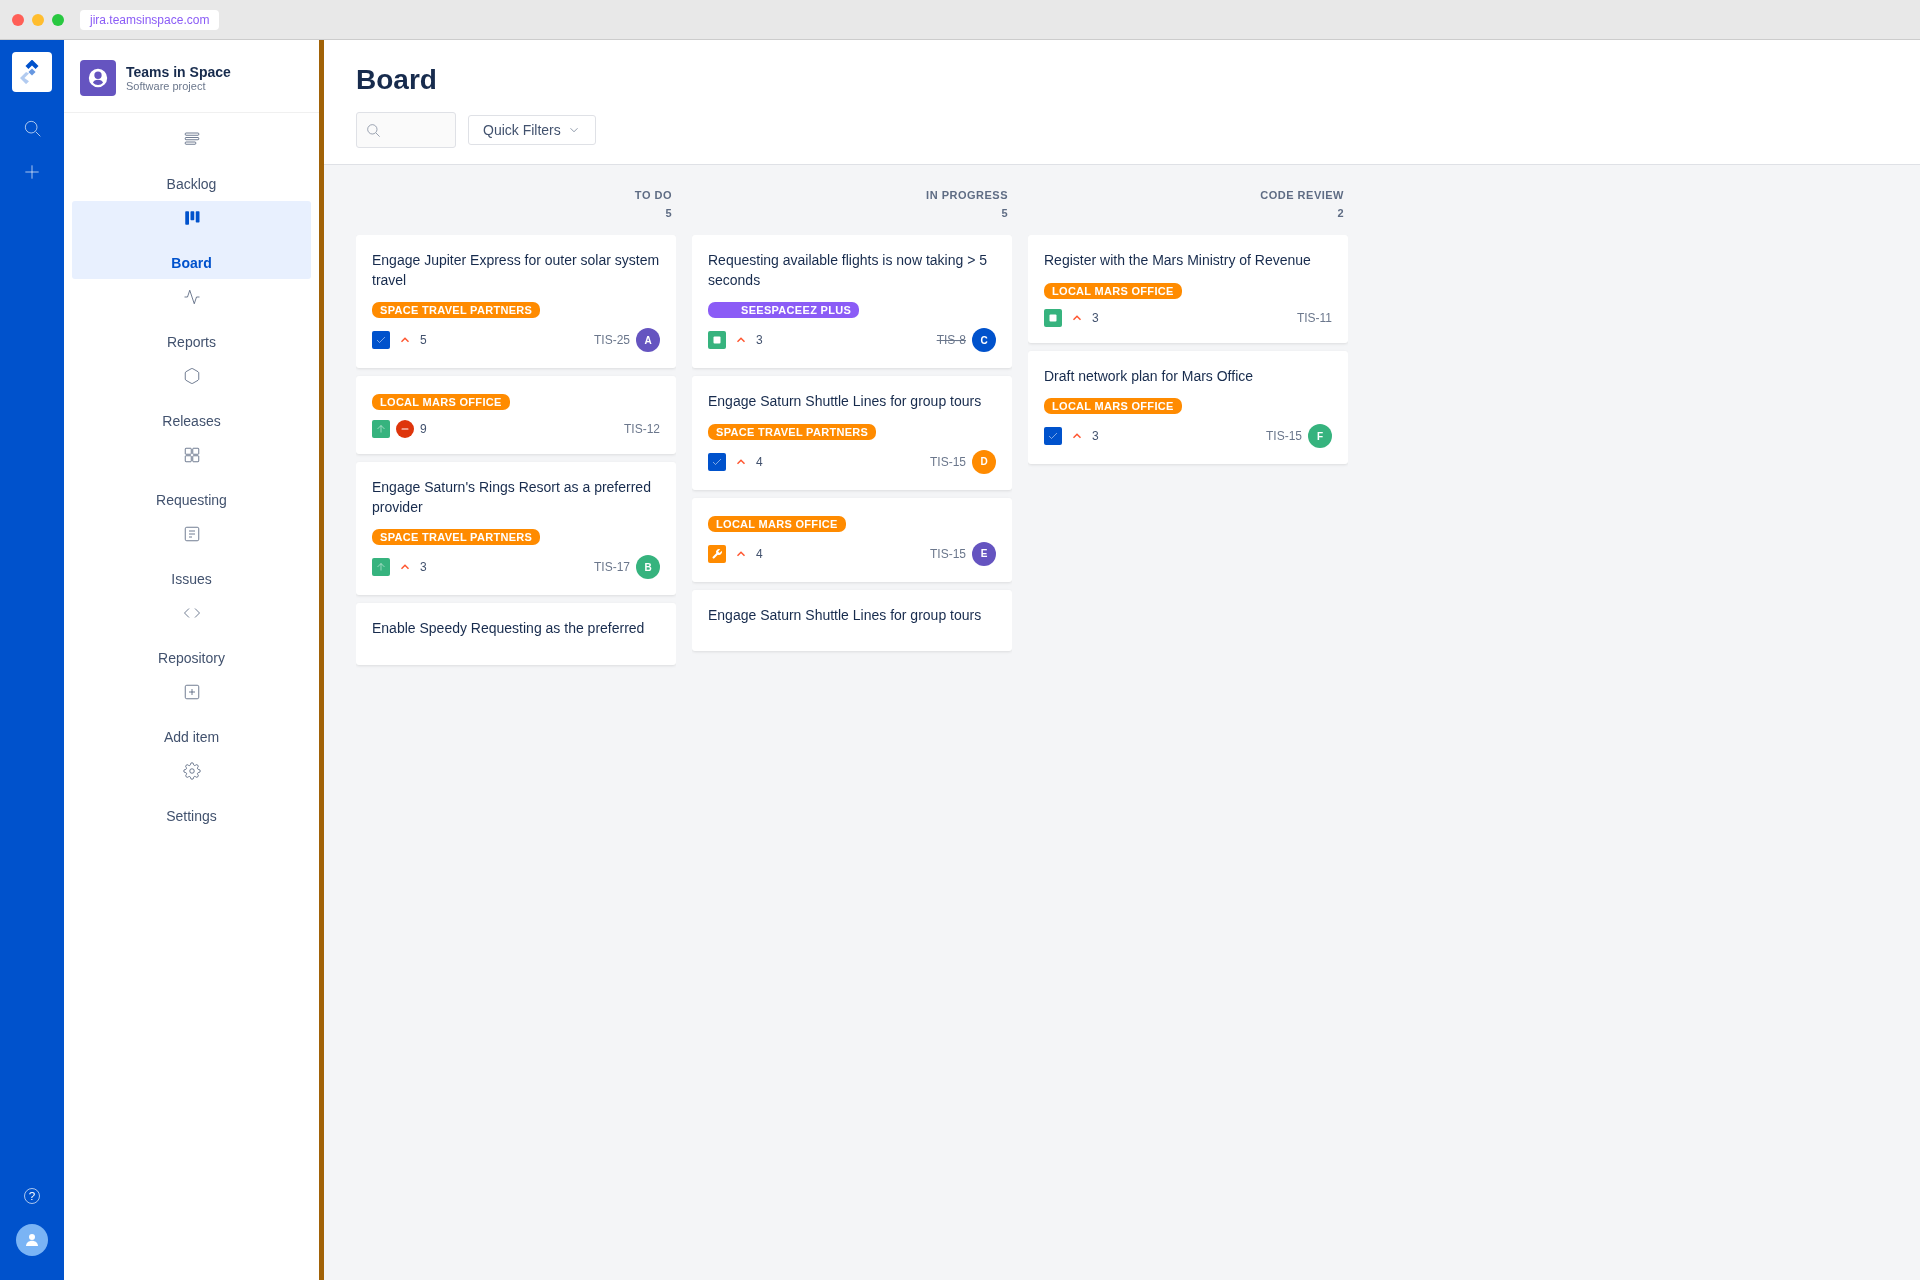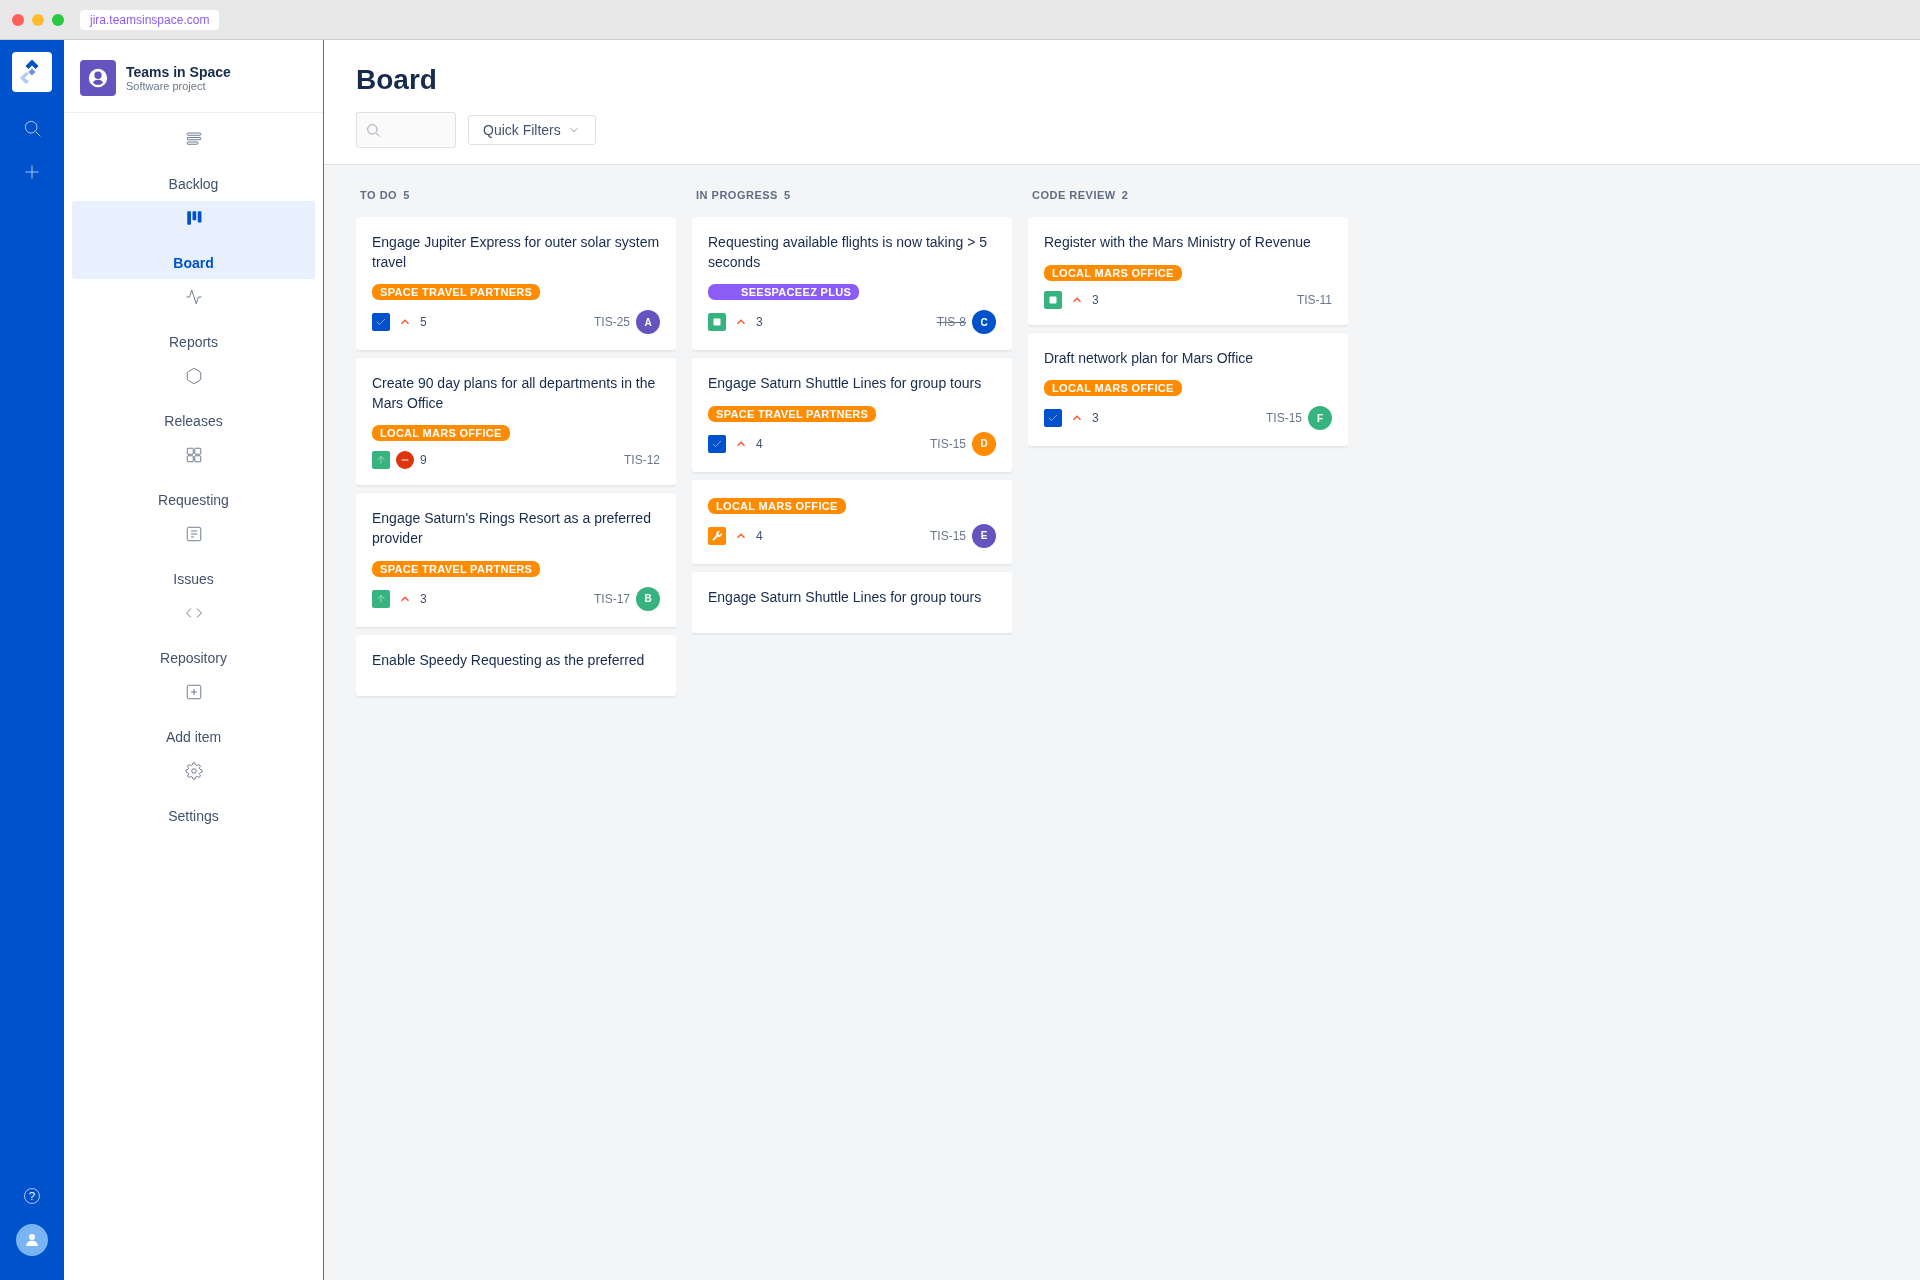--- a/index.html
+++ b/index.html
@@ -41,21 +41,21 @@
     .jira-logo svg { width: 24px; height: 24px; }
 
     .avatar-circle-sm {
       width: 32px; height: 32px; border-radius: 50%; background: #7ab4f5;
       display: flex; align-items: center; justify-content: center; cursor: pointer;
       overflow: hidden;
     }
 
     
     .sidebar {
-      width: 260px; background: white; border-right: 1px solid #a16207;
+      width: 260px; background: white; border-right: 5px solid #a16207;
       display: flex; flex-direction: column; flex-shrink: 0;
       overflow-y: auto;
     }
     .sidebar-project {
       display: flex; align-items: center; gap: 10px; padding: 20px 16px 16px;
       border-bottom: 1px solid #f0f0f0;
     }
     .project-avatar {
       width: 36px; height: 36px; border-radius: 4px; background: #6554c0;
       display: flex; align-items: center; justify-content: center; flex-shrink: 0;
@@ -101,21 +101,21 @@
     .board-area {
       flex: 1; overflow-x: auto; overflow-y: hidden; padding: 24px 32px;
       display: flex; gap: 16px;
     }
 
     .board-column {
       min-width: 320px; max-width: 320px; display: flex; flex-direction: column; gap: 8px;
     }
     .column-header {
       font-size: 11px; font-weight: 700; color: #5e6c84; text-transform: uppercase;
-      letter-spacing: 0.5px; padding: 0 4px 8px; display: flex; gap: 6px; align-items: flex-start;
+      letter-spacing: 0.5px; padding: 0 4px 8px; display: flex; gap: 6px; align-items: flex-end; flex-direction: column;
     }
     .column-count { color: #5e6c84; }
     .cards-list { display: flex; flex-direction: column; gap: 8px; overflow-y: auto; flex: 1; }
 
     
     .card {
       background: white; border-radius: 3px; padding: 16px;
       box-shadow: 0 1px 3px rgba(0,0,0,0.1);
       cursor: pointer; transition: box-shadow 0.15s;
     }
@@ -354,21 +354,20 @@
                 <span class="count-badge">5</span>
               </div>
               <div class="card-meta">
                 <span class="card-id">TIS-25</span>
                 <div class="avatar-sm avatar-purple">A</div>
               </div>
             </div>
           </div>
 
           <div class="card">
-            <div class="card-title">Create 90 day plans for all departments in the Mars Office</div>
             <span class="card-tag tag-local-mars">LOCAL MARS OFFICE</span>
             <div class="card-footer">
               <div class="card-meta">
                 <div class="icon-upgrade">
                   <svg fill="none" stroke="white" viewBox="0 0 24 24">
                       <line x1="12" y1="19" x2="12" y2="5"></line>
                       <polyline points="5 12 12 5 19 12"></polyline>
                     </svg>
                 </div>
                 <div class="icon-blocked">

